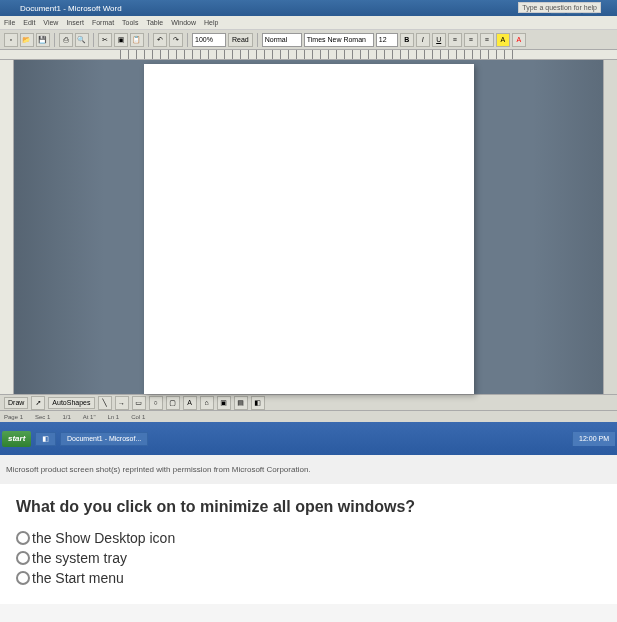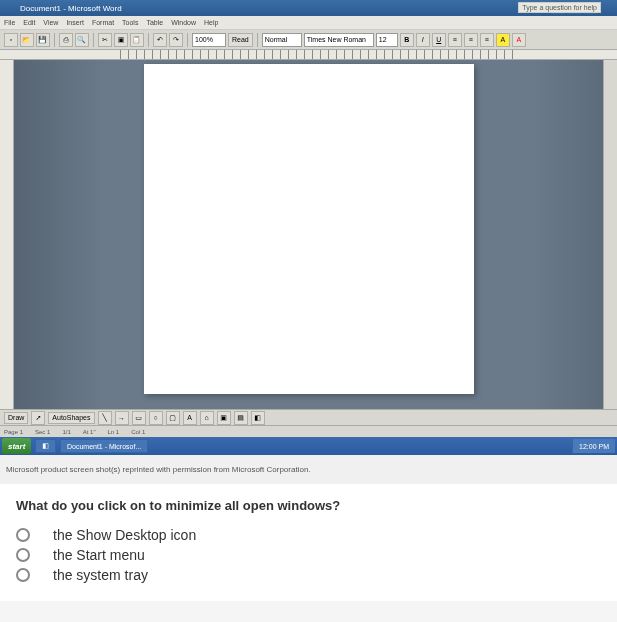--- a/index.html
+++ b/index.html
@@ -185,21 +185,21 @@
       background: #d8d8d0;
       border-top: 1px solid #aaa;
       display: flex;
       align-items: center;
       padding: 0 4px;
       font-size: 6px;
       color: #555;
       gap: 12px;
     }
     .taskbar {
-      height: 18px;
+      height: 33px;
       background: linear-gradient(to bottom, #3a6ab0 0%, #2a5aa0 100%);
       display: flex;
       align-items: center;
       padding: 0 2px;
     }
     .start-btn {
       height: 16px;
       padding: 0 6px;
       background: linear-gradient(to bottom, #50a050 0%, #308030 100%);
       color: white;
@@ -236,29 +236,29 @@
       font-size: 8px;
       color: #555;
       padding: 10px 6px;
       background: #f0f0f0;
     }
     .question-area {
       padding: 14px 16px;
       background: white;
     }
     .question-text {
-      font-size: 13px;
+      font-size: 16px;
       font-weight: 600;
       color: #333;
       margin-bottom: 14px;
     }
     .answer-option {
       display: flex;
       align-items: center;
-      gap: 23px;
+      gap: 2px;
       margin-bottom: 4px;
       font-size: 14px;
       color: #333;
     }
     .radio {
       width: 14px;
       height: 14px;
       border: 2px solid #888;
       border-radius: 50%;
       flex-shrink: 0;
@@ -386,19 +386,19 @@
 
 <div class="question-area">
   <div class="question-text">What do you click on to minimize all open windows?</div>
 
   <div class="answer-option">
     <div class="radio"></div>
     <span>the Show Desktop icon</span>
   </div>
   <div class="answer-option">
     <div class="radio"></div>
-    <span>the Start menu</span>
+    <span>the system tray</span>
   </div>
   <div class="answer-option">
     <div class="radio"></div>
-    <span>the system tray</span>
+    <span>the Start menu</span>
   </div>
 </div>
 
 </body></html>

